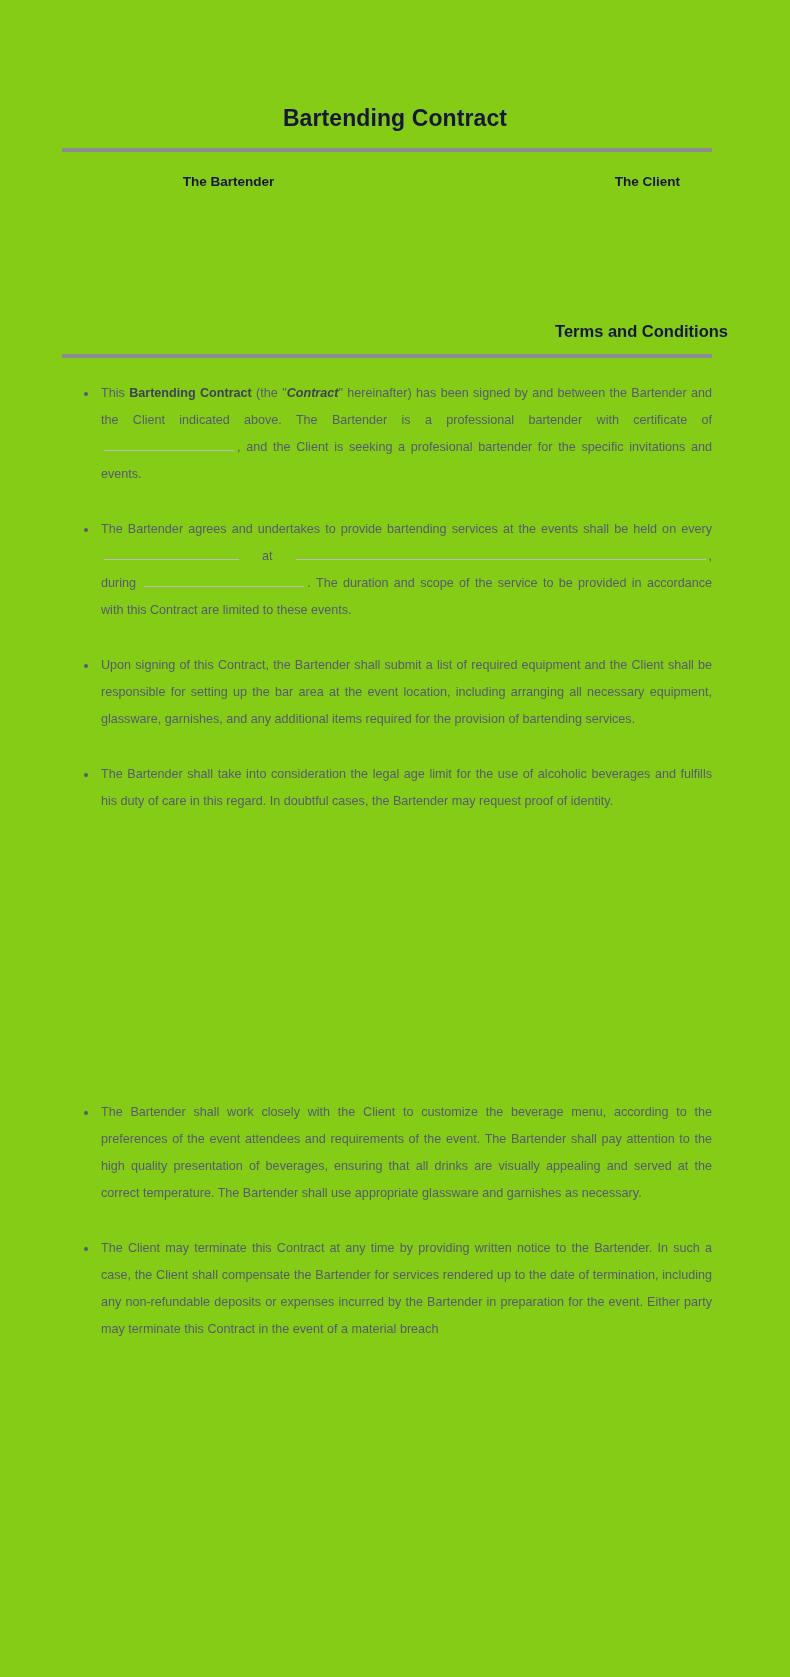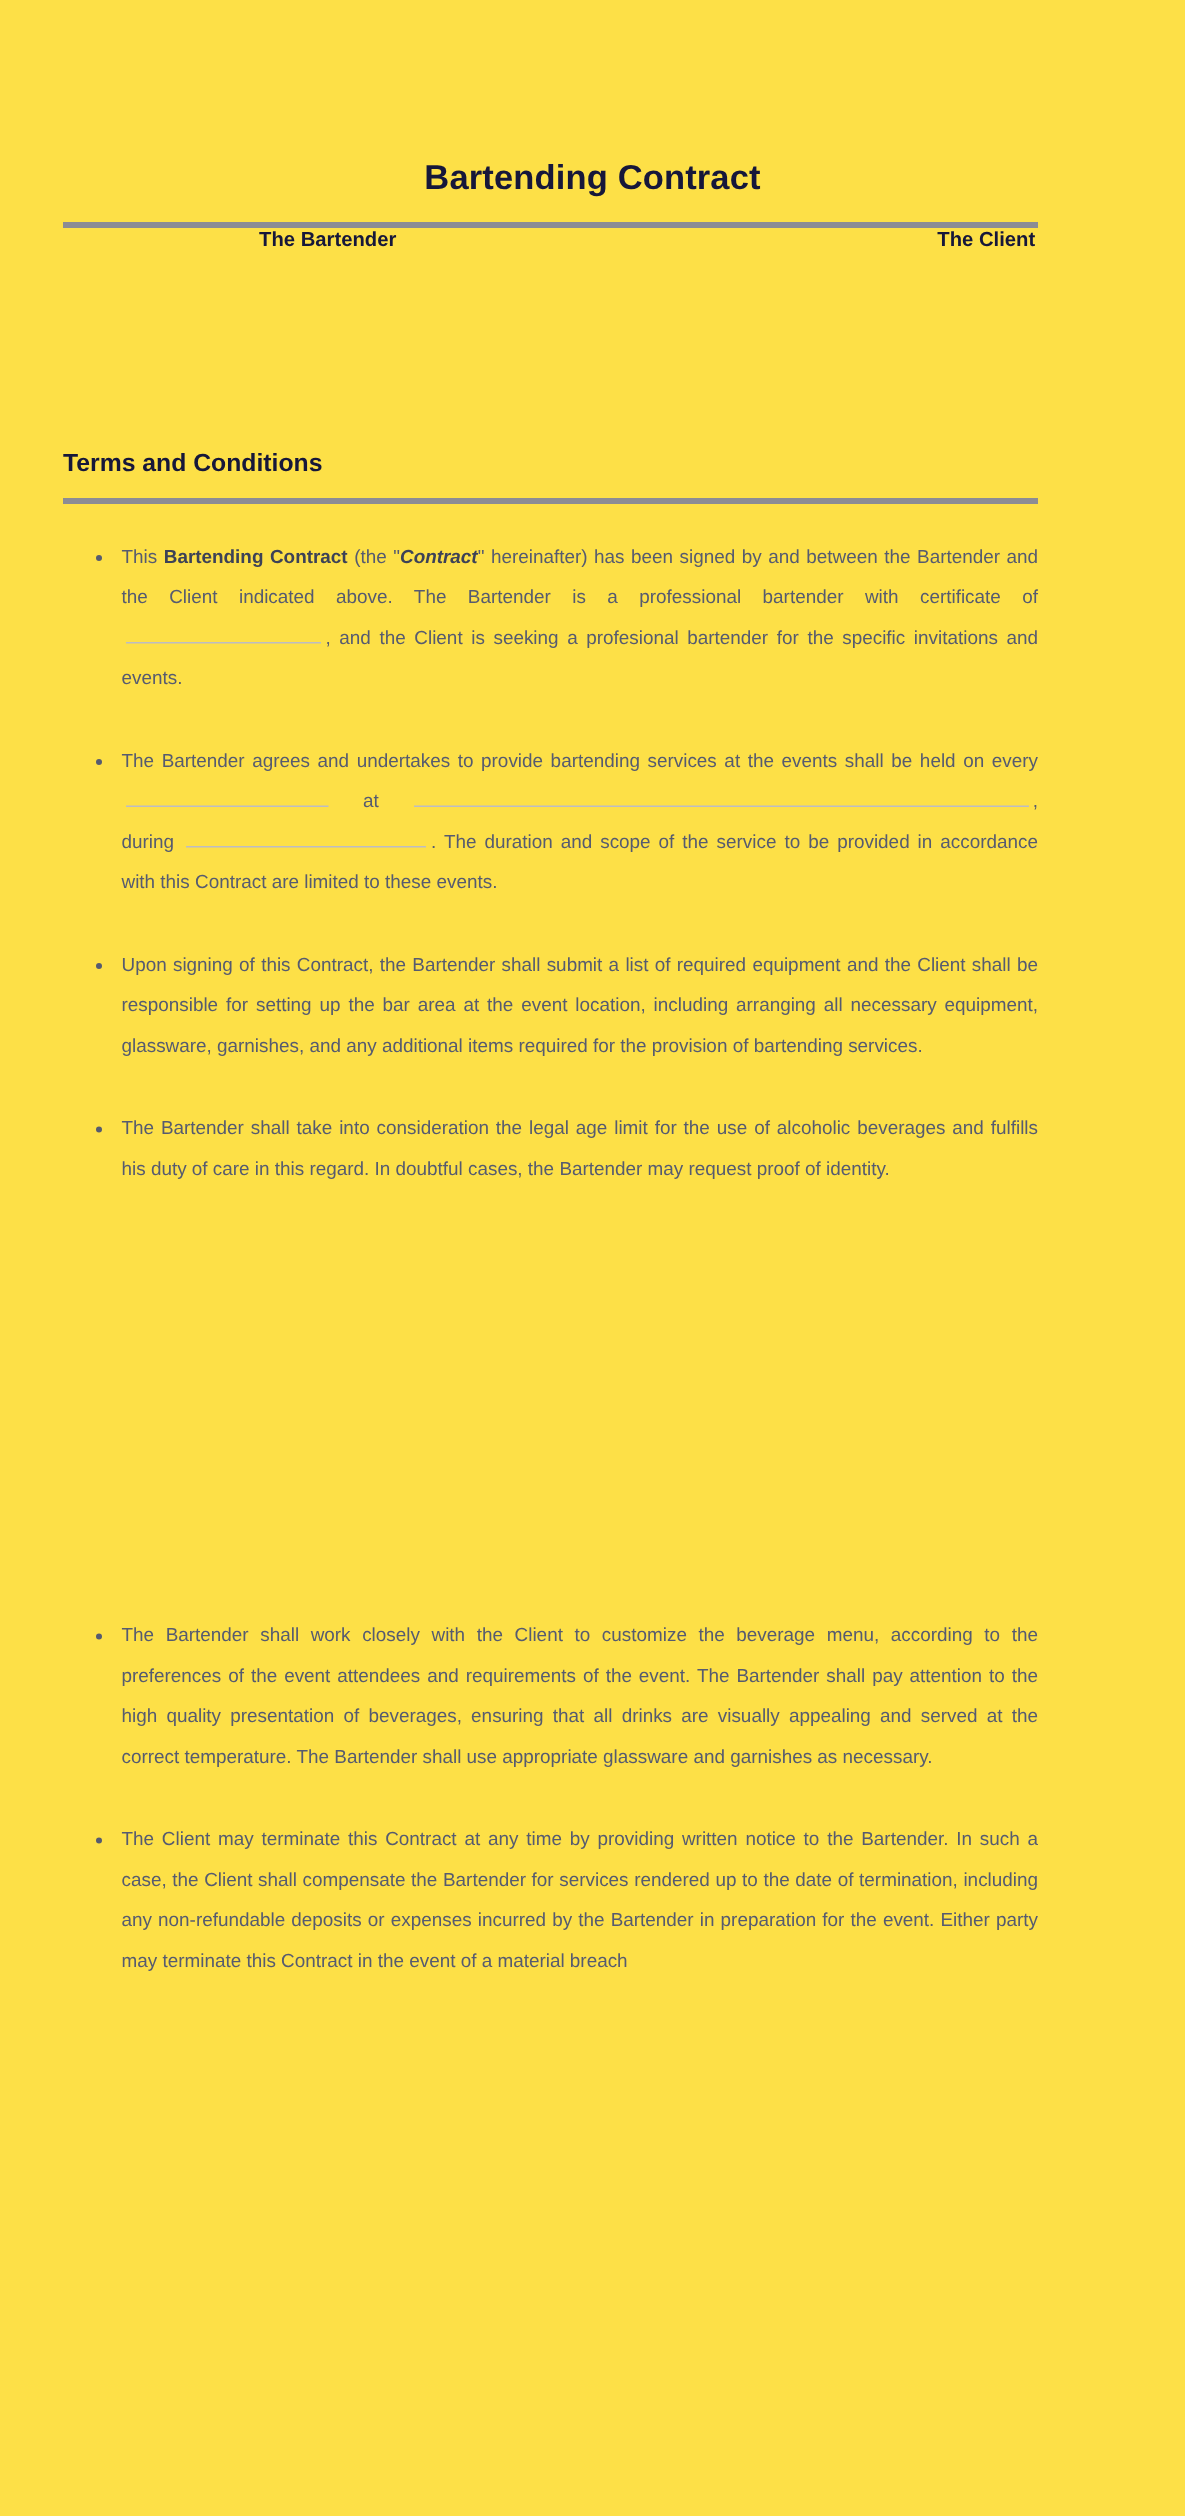--- a/index.html
+++ b/index.html
@@ -12,23 +12,23 @@
     width: 790px;
     height: 1677px;
     overflow: hidden;
     position: relative;
     color: #565b70;
   }
   .page {
     width: 790px;
     height: 1677px;
     position: relative;
-    background: #fde047;
+    background: #84cc16;
     box-sizing: border-box;
-    padding: 0 42px;
+    padding: 0 62px;
   }
 
   
   .doc-title {
     text-align: center;
     font-size: 23px;
     font-weight: bold;
     color: #16173a;
     letter-spacing: 0.1px;
     padding-top: 105px;
@@ -38,36 +38,37 @@
   .rule {
     height: 4px;
     background: #8c8c94;
     margin-top: 15px;
     width: 650px;
   }
 
   
   .parties {
     display: flex;
+    margin-top: 22px;
     align-items: flex-end;
   }
   .party {
     flex: 0 0 50%;
     text-align: center;
     font-size: 13.5px;
     font-weight: bold;
     color: #16173a;
   }
   .party.bartender { padding-right: 48px; }
   .party.client    { padding-left: 38px; }
   .party-space { height: 125px; }
 
   
   .section-title {
-    text-align: left;
+    text-align: right;
     font-size: 16.5px;
     font-weight: bold;
     color: #16173a;
     margin: 0;
     padding-top: 8px;
   }
   .section-title-wrap { margin-top: 0; }
   .rule-thin {
     height: 4px;
     background: #8c8c94;

